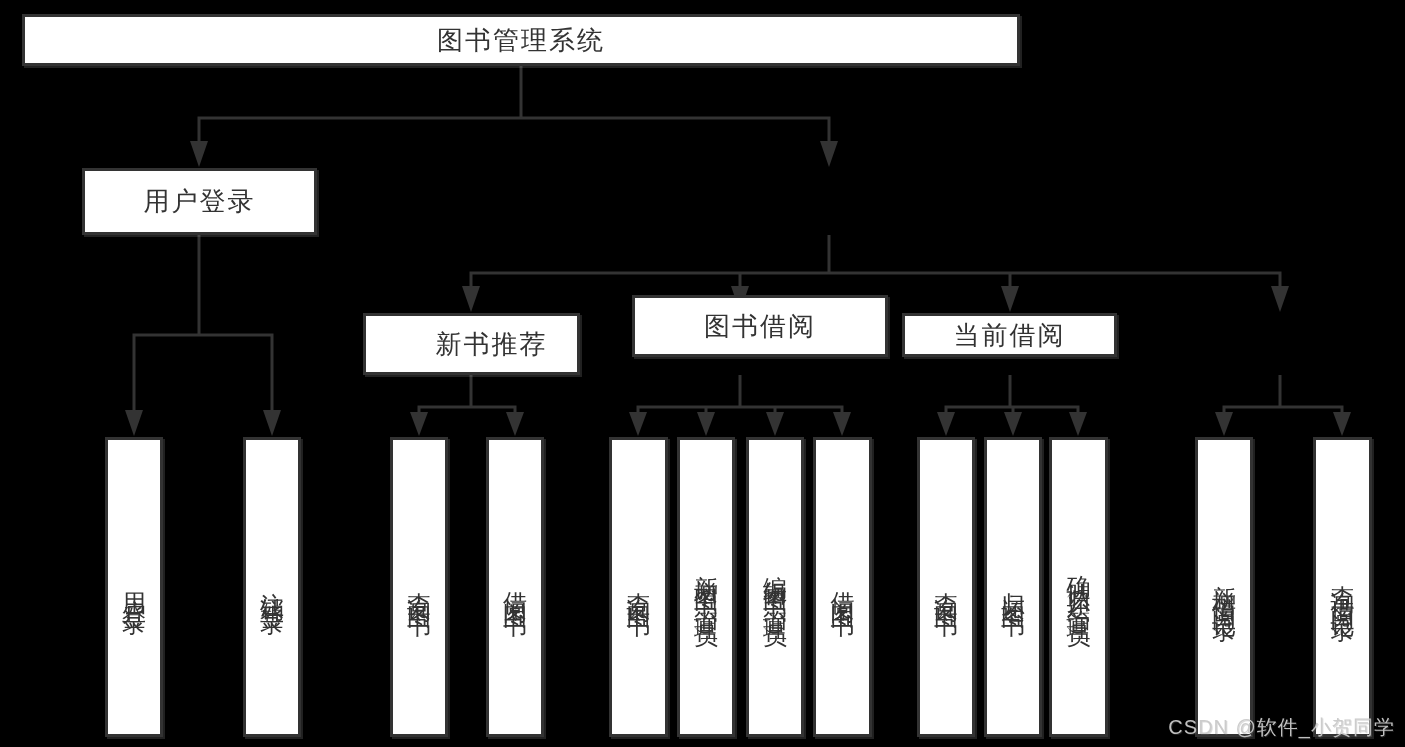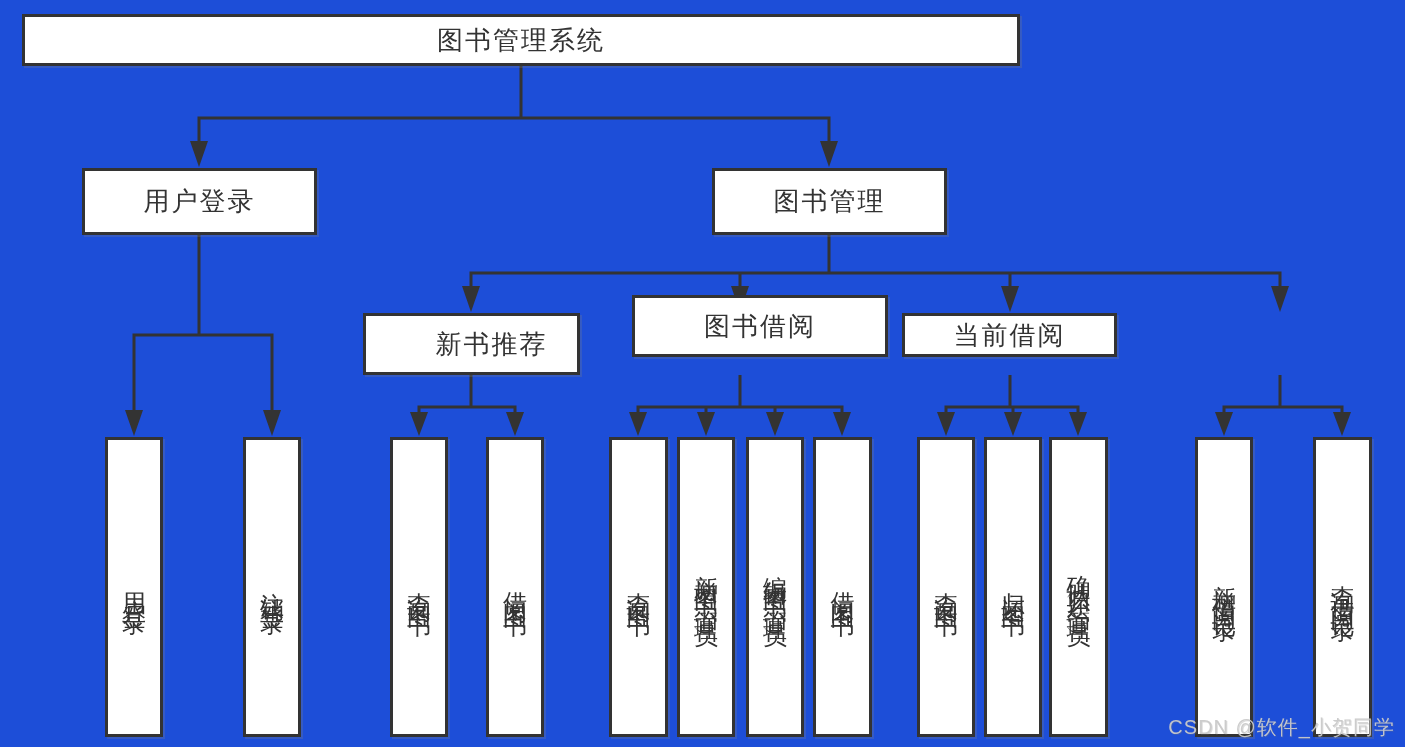--- a/index.html
+++ b/index.html
@@ -1,20 +1,20 @@
 <!DOCTYPE html>
 <html><head>
 <meta charset="utf-8">
 <style>
   html, body { margin: 0; padding: 0; background: #ffffff; }
   .canvas {
     position: relative;
     width: 1405px;
     height: 747px;
-    background: #1d4ed8;
+    background: #000000;
     overflow: hidden;
     font-family: "Liberation Sans", sans-serif;
     color: #333333;
     text-align: center;
   }
   .connector-layer {
     position: absolute;
     left: 0; top: 0;
     width: 1405px; height: 747px;
   }
@@ -88,23 +88,20 @@
     </g>
   </svg>
 
   <div class="node hbox" style="left:22px; top:14px; width:998px; height:52px;">
     <span class="label">图书管理系统</span>
   </div>
 
   <div class="node hbox" style="left:82px; top:168px; width:235px; height:67px;">
     <span class="label">用户登录</span>
   </div>
-  <div class="node hbox" style="left:712px; top:168px; width:235px; height:67px;">
-    <span class="label">图书管理</span>
-  </div>
 
   <div class="node hbox" style="left:363px; top:313px; width:217px; height:62px;padding-left:40px;">
     <span class="label">新书推荐</span>
   </div>
   <div class="node hbox" style="left:632px; top:295px; width:256px; height:62px;">
     <span class="label">图书借阅</span>
   </div>
   <div class="node hbox" style="left:902px; top:313px; width:215px; height:44px;">
     <span class="label">当前借阅</span>
   </div>

